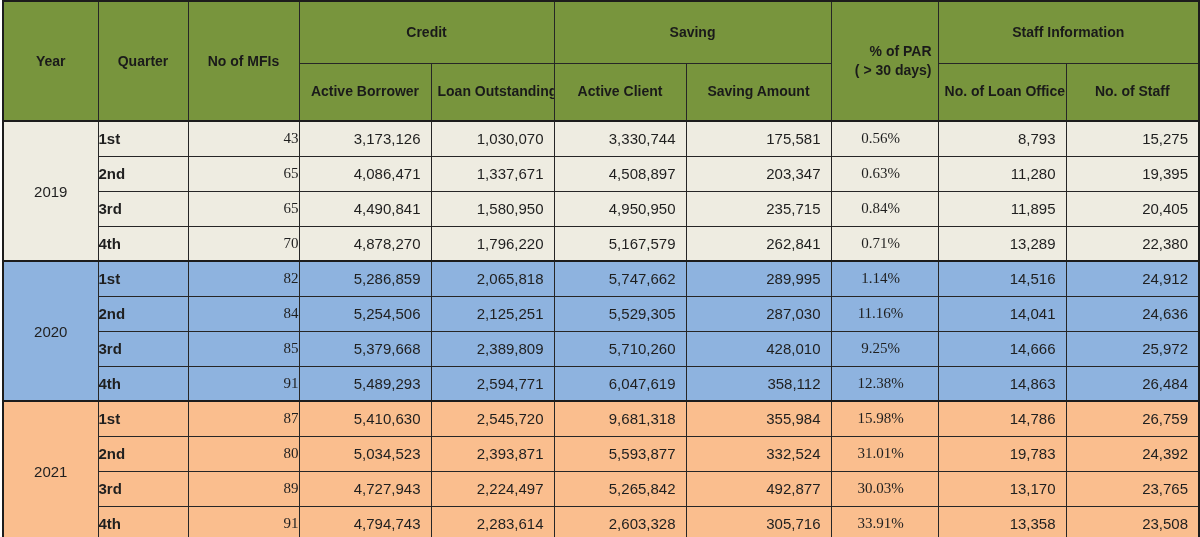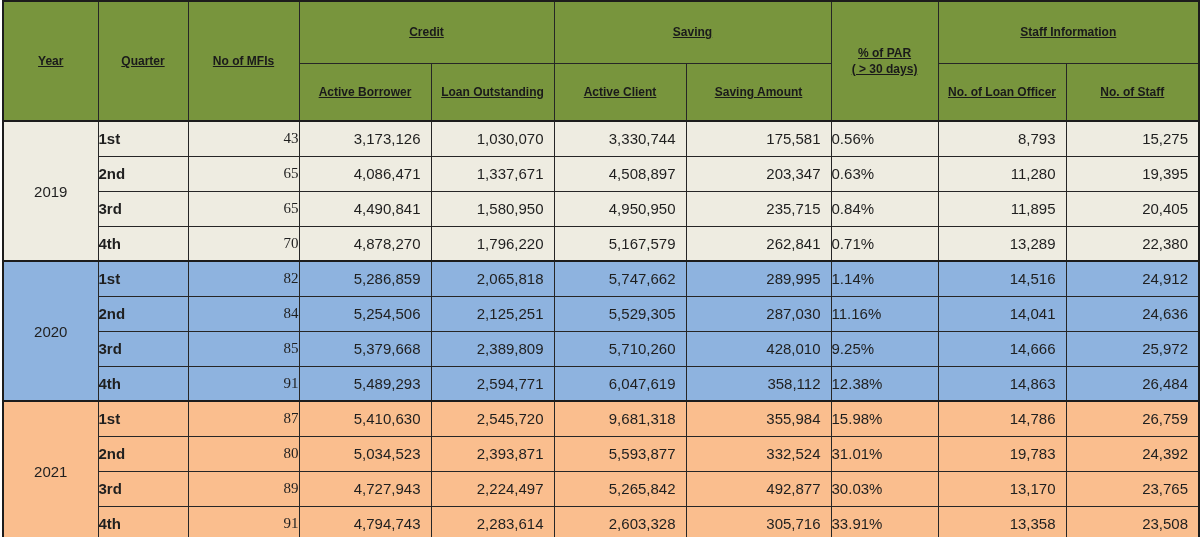--- a/index.html
+++ b/index.html
@@ -35,27 +35,26 @@
     border-bottom: 2px solid #1c1c1c;
   }
   tbody.group {
     border-top: 2px solid #1c1c1c;
   }
   
   thead th {
     background: #78953D;
     color: #1a1a1a;
     font-weight: bold;
-    font-size: 12px;
+    font-size: 14px;
     text-align: center;
     vertical-align: middle;
     white-space: normal;
     line-height: 1.35;
     padding: 2px 6px;
-    text-decoration: underline;
   }
   tr.h1 { height: 62px; }
   tr.h2 { height: 58px; }
   
   tbody tr { height: 35px; }
   tbody td {
     font-size: 15px;
     color: #1f1f1f;
     vertical-align: middle;
     padding: 0;
@@ -70,24 +69,25 @@
   }
   td.quarter {
     font-weight: bold;
   }
   td.center { text-align: right; font-family: Liberation Serif, serif; }
   td.num {
     text-align: right;
     padding-right: 10px;
   }
   td.pct {
-    text-align: left;
+    text-align: center;
     padding-right: 8px;
-  }
-  .par-line { display: block; }
+    font-family: Liberation Serif, serif;
+  }
+  .par-line { display: block; text-align: right; }
   .bottom-strip {
     height: 4px;
     background: #ffffff;
   }
 </style>
 </head>
 <body>
 
 <div class="page">
   <table class="mfi">

